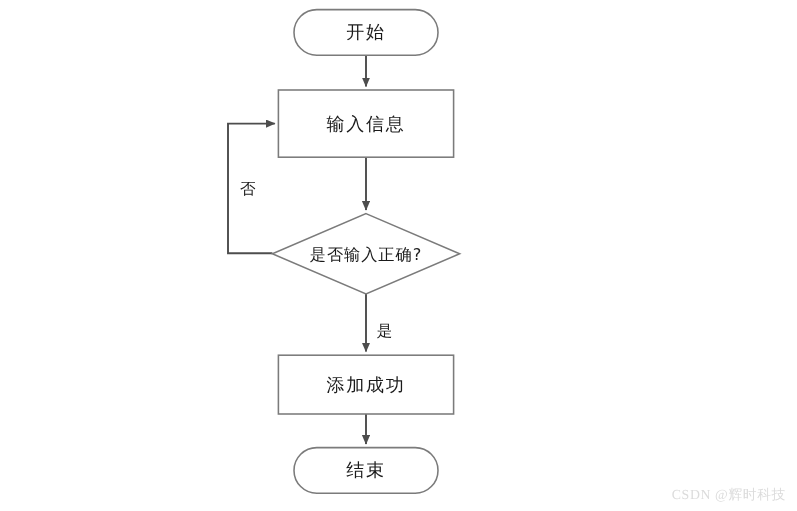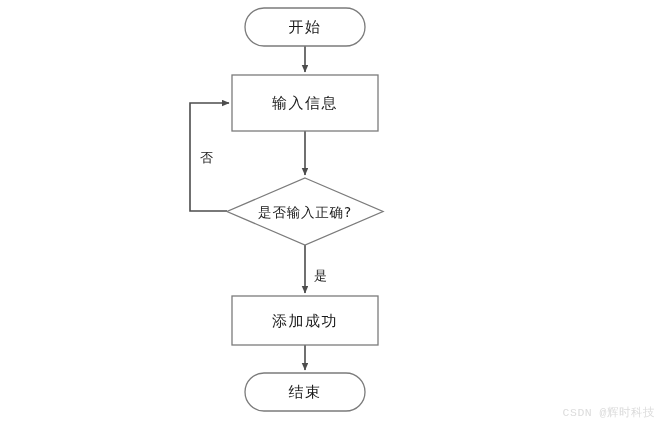--- a/index.html
+++ b/index.html
@@ -47,21 +47,21 @@
   }
   .edge-line {
     stroke: #4d4d4d;
     stroke-width: 1.6;
     fill: none;
   }
   #watermark {
     position: absolute;
     right: 9px;
     bottom: 6px;
-    font-family: Liberation Mono, monospace;
+    font-family: Liberation Serif, serif;
     font-size: 11.5px;
     color: #dcdcdc;
     letter-spacing: 0.5px;
     white-space: nowrap;
     user-select: none;
   }
 </style>
 </head>
 <body>
 

